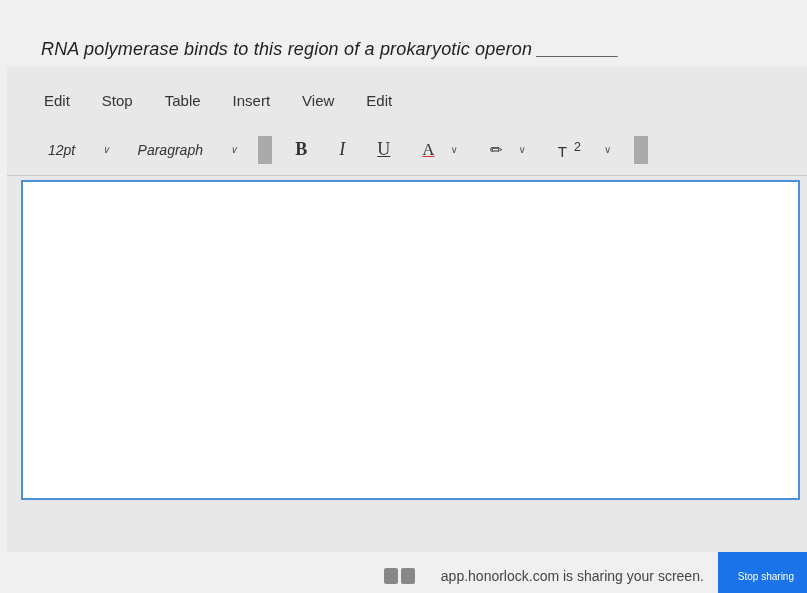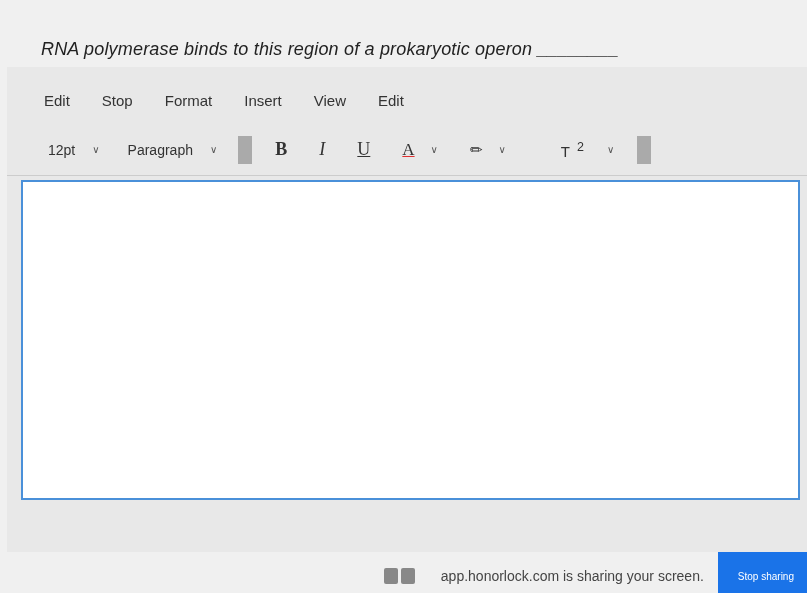--- a/index.html
+++ b/index.html
@@ -73,26 +73,27 @@
       border-radius: 3px;
       font-size: 15px;
       color: #333;
       user-select: none;
       gap: 2px;
     }
 
     .toolbar-select {
       display: flex;
       align-items: center;
-      gap: 3px;
+      gap: 13px;
       cursor: pointer;
       font-size: 14px;
       color: #333;
       padding: 2px 4px;
       border-radius: 3px;
+      font-style: italic;
     }
 
     .bold-btn {
       font-weight: bold;
       font-size: 18px;
       font-family: Georgia, serif;
     }
 
     .italic-btn {
       font-style: italic;
@@ -112,21 +113,20 @@
       position: relative;
     }
 
     .highlight-btn {
       font-size: 15px;
       position: relative;
     }
 
     .superscript-btn {
       font-size: 15px;
-      margin-left: 23px;
     }
 
     .chevron {
       font-size: 10px;
       color: #555;
     }
 
     .editor-area {
       background: white;
       margin: 4px 14px 14px 14px;
@@ -191,21 +191,21 @@
 
 <div>
   <div class="top-question">RNA polymerase binds to this region of a prokaryotic operon ________</div>
 </div>
 
 <div class="editor-container">
 
   <div class="menu-bar">
     <span class="menu-item">Edit</span>
     <span class="menu-item">Stop</span>
-    <span class="menu-item">Format</span>
+    <span class="menu-item">Table</span>
     <span class="menu-item">Insert</span>
     <span class="menu-item">View</span>
     <span class="menu-item">Edit</span>
   </div>
 
   <div class="toolbar">
     <div class="toolbar-select">
       <span>12pt</span>
       <span class="chevron">∨</span>
     </div>

